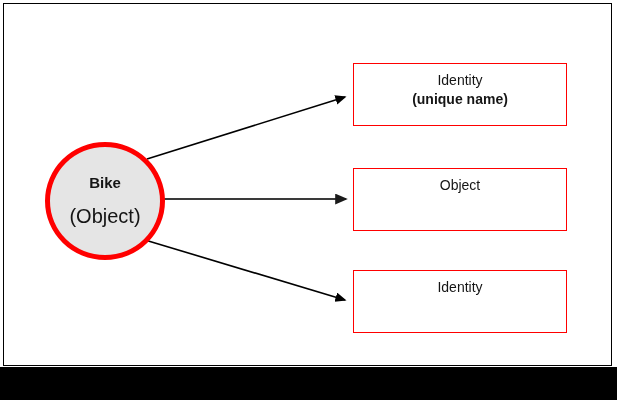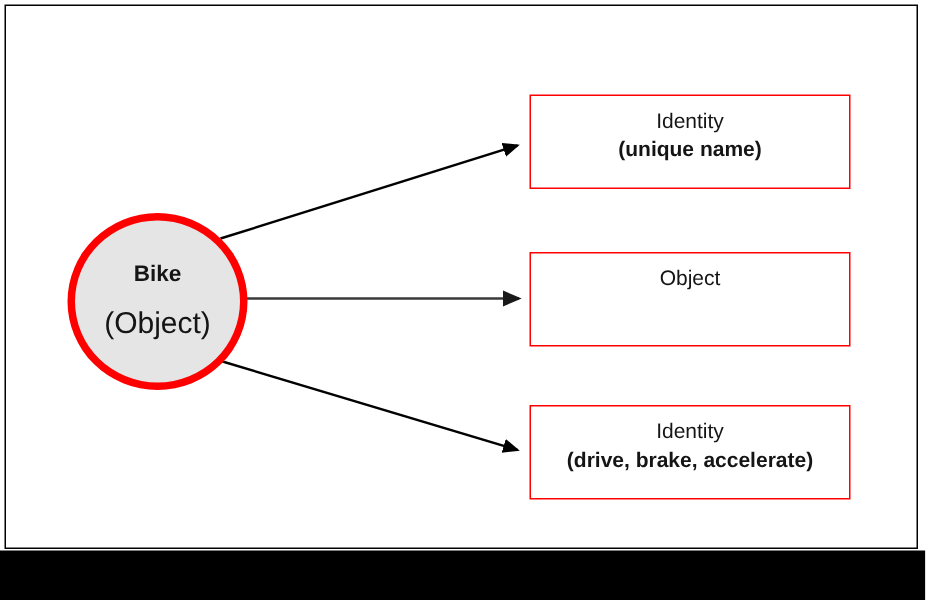--- a/index.html
+++ b/index.html
@@ -157,18 +157,17 @@
     <span class="attr-title">Identity</span>
     <span class="attr-desc">(unique name)</span>
   </div>
 
   <div id="box-state" class="attr-box">
     <span class="attr-title">Object</span>
   </div>
 
   <div id="box-behaviour" class="attr-box">
     <span class="attr-title">Identity</span>
-    <span class="attr-desc">(drive, brake, accelerate)</span>
   </div>
 
   <div id="bottom-bar"></div>
 
 </div>
 
 </body></html>

